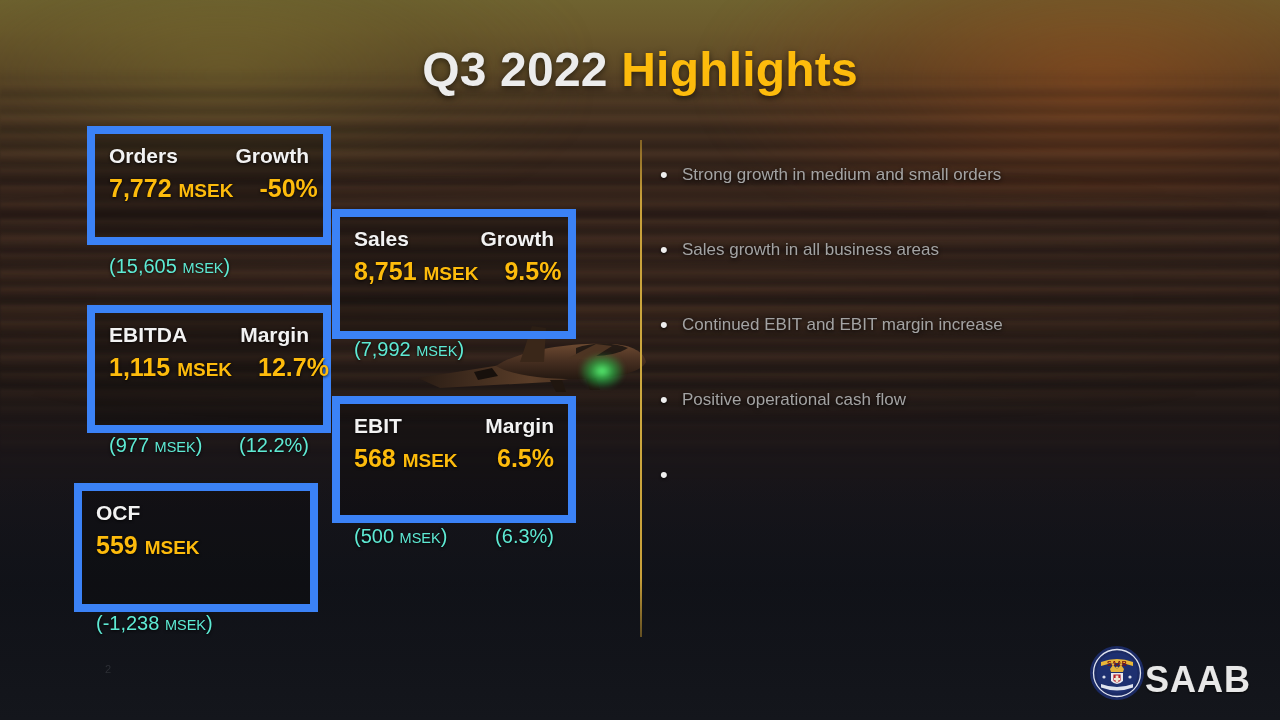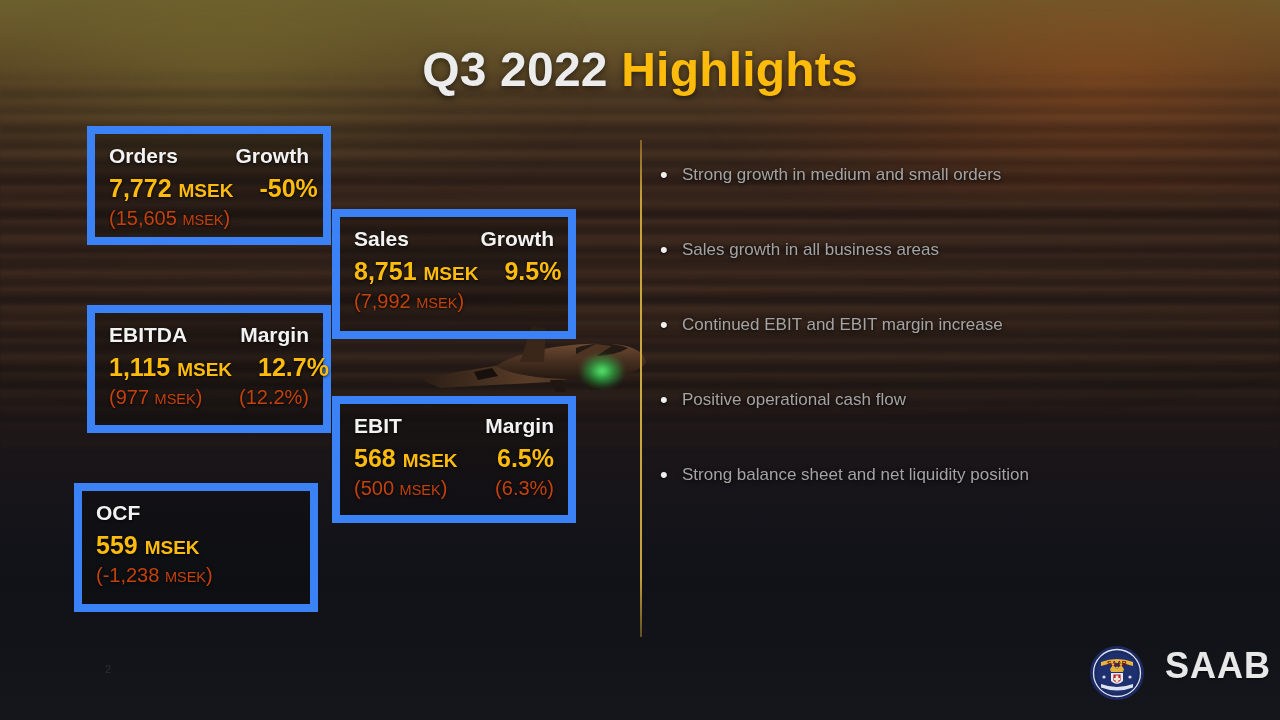--- a/index.html
+++ b/index.html
@@ -123,22 +123,23 @@
   .c-label {
     color:#f2f2f2; font-size:21px; font-weight:bold;
     text-shadow:0 1px 3px rgba(0,0,0,.8);
   }
   .c-value {
     color:#fdbb0c; font-size:25px; font-weight:bold;
     text-shadow:0 1px 3px rgba(0,0,0,.85);
   }
   .c-value .unit { font-size:19px; }
   .c-sub {
-    color:#c2410c; font-size:20px; font-weight:normal;
+    color:#5eead4; font-size:20px; font-weight:normal;
     text-shadow:0 1px 3px rgba(0,0,0,.8);
+    margin-top:48px;
   }
   .c-sub .unit { font-size:14.5px; }
   .row-head  { margin-bottom:6px; }
   .row-main  { margin-bottom:4px;gap:12px; }
   .gap-l { padding-left:14px; }
 
   
   #card-orders { left:87px;  top:126px; width:244px; height:119px; }
   #card-sales  { left:332px; top:209px; width:244px; height:130px; }
   #card-ebitda { left:87px;  top:305px; width:244px; height:128px; }
@@ -169,21 +170,21 @@
     text-shadow:0 1px 4px rgba(0,0,0,.9);
   }
 
   
   .pagenum {
     position:absolute; left:105px; top:663px;
     color:#2d2f35; font-size:11px;
   }
 
   
-  .logo { position:absolute; left:1089px; top:645px; display:flex; align-items:flex-start; gap:20px; }
+  .logo { position:absolute; left:1089px; top:645px; display:flex; align-items:flex-end; gap:0; }
   .logo-crest { width:56px; height:56px; display:block; }
   .logo-word {
     color:#e8e8e8; font-size:36px; font-weight:bold; letter-spacing:1px;
     text-shadow:0 1px 2px rgba(0,0,0,.9), 0 0 1px rgba(255,255,255,.4);
   }
 </style>
 </head>
 <body>
 
 <div class="slide">
@@ -352,21 +353,20 @@
     <div class="bullet">
       <span class="dot">•</span>
       <span class="btext">Continued EBIT and EBIT margin increase</span>
     </div>
     <div class="bullet">
       <span class="dot">•</span>
       <span class="btext">Positive operational cash flow</span>
     </div>
     <div class="bullet">
       <span class="dot">•</span>
-      <span class="btext">Strong balance sheet and net liquidity position</span>
     </div>
   </div>
 
   <div class="pagenum">2</div>
 
   <div class="logo">
     <svg class="logo-crest" viewBox="0 0 56 56" xmlns="http://www.w3.org/2000/svg">
       <circle cx="28" cy="28" r="27" fill="#1b2a63"></circle>
       <circle cx="28" cy="28" r="23.5" fill="none" stroke="#dfe3ef" stroke-width="1.3"></circle>
       <circle cx="28" cy="28" r="20.5" fill="#1e3070"></circle>

